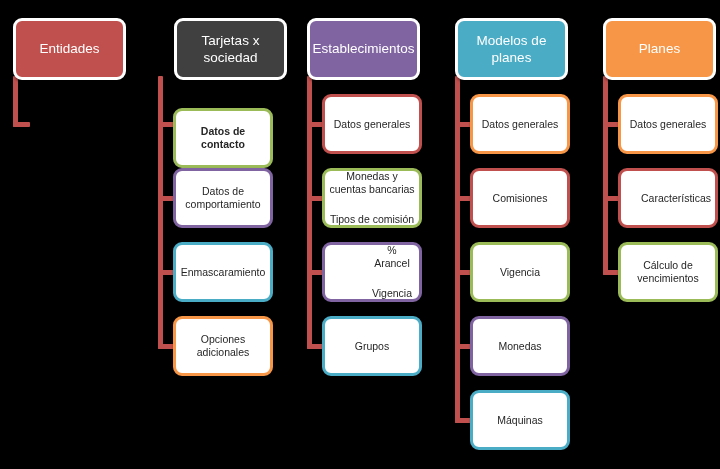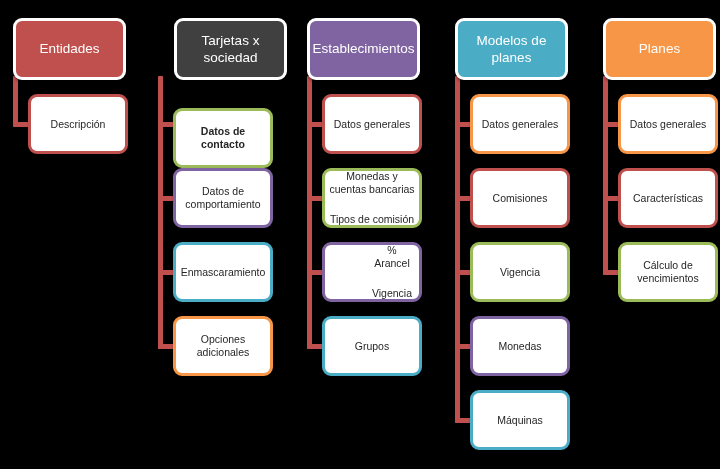--- a/index.html
+++ b/index.html
@@ -96,23 +96,20 @@
 </head>
 <body>
 
 <div id="diagram">
     <div class="column" style="left: 0px;">
       <div class="connector-trunk" style="left: 13px; top: 76px; height: 51px;"></div>
       <div class="node-header" style="background: rgb(192, 80, 77);">
         <span>Entidades</span>
       </div>
       <div class="connector-stub" style="left: 13px; top: 122px; width: 17px;"></div>
-      <div class="node-child" style="top: 94px; border-color: rgb(192, 80, 77);">
-        <span>Descripción</span>
-      </div>
     </div>
     <div class="column" style="left: 145px;">
       <div class="connector-trunk" style="left: 13px; top: 76px; height: 273px;"></div>
       <div class="node-header" style="background: #404040; margin-left: 16px;">
         <span>Tarjetas x sociedad</span>
       </div>
       <div class="connector-stub" style="left: 13px; top: 122px; width: 17px;"></div>
       <div class="node-child" style="top: 108px; border-color: rgb(155, 187, 89); font-weight: bold;">
         <span>Datos de contacto</span>
       </div>
@@ -182,21 +179,21 @@
     <div class="column" style="left: 590px;">
       <div class="connector-trunk" style="left: 13px; top: 76px; height: 199px;"></div>
       <div class="node-header" style="background: rgb(247, 150, 70);">
         <span>Planes</span>
       </div>
       <div class="connector-stub" style="left: 13px; top: 122px; width: 17px;"></div>
       <div class="node-child" style="top: 94px; border-color: rgb(247, 150, 70);">
         <span>Datos generales</span>
       </div>
       <div class="connector-stub" style="left: 13px; top: 196px; width: 17px;"></div>
-      <div class="node-child" style="top: 168px; border-color: rgb(192, 80, 77);">
+      <div class="node-child" style="top: 168px; border-color: rgb(192, 80, 77); align-items: flex-end;">
         <span>Características</span>
       </div>
       <div class="connector-stub" style="left: 13px; top: 270px; width: 17px;"></div>
       <div class="node-child" style="top: 242px; border-color: rgb(155, 187, 89);">
         <span>Cálculo de vencimientos</span>
       </div>
     </div>
   </div>
 
 </body></html>

